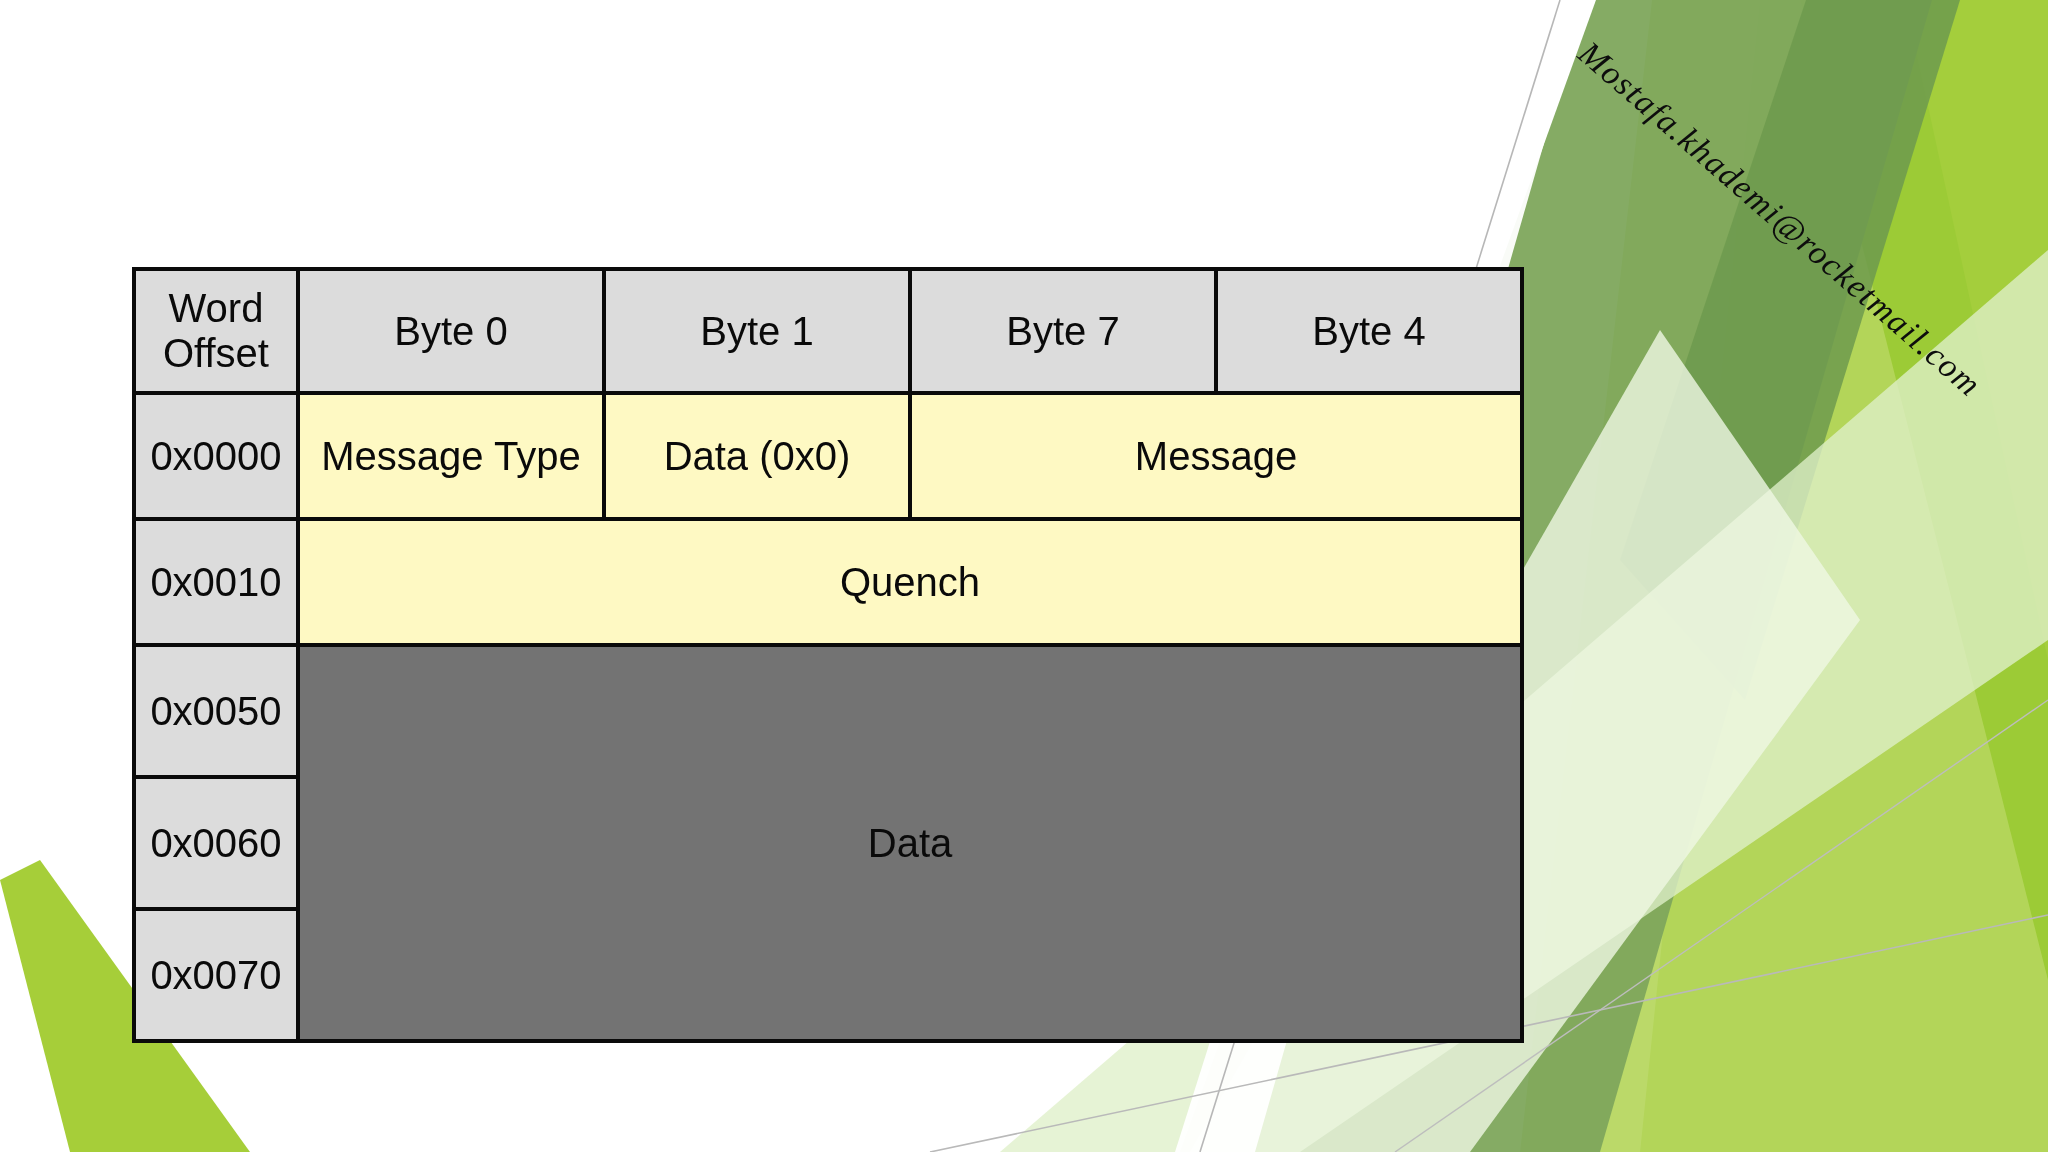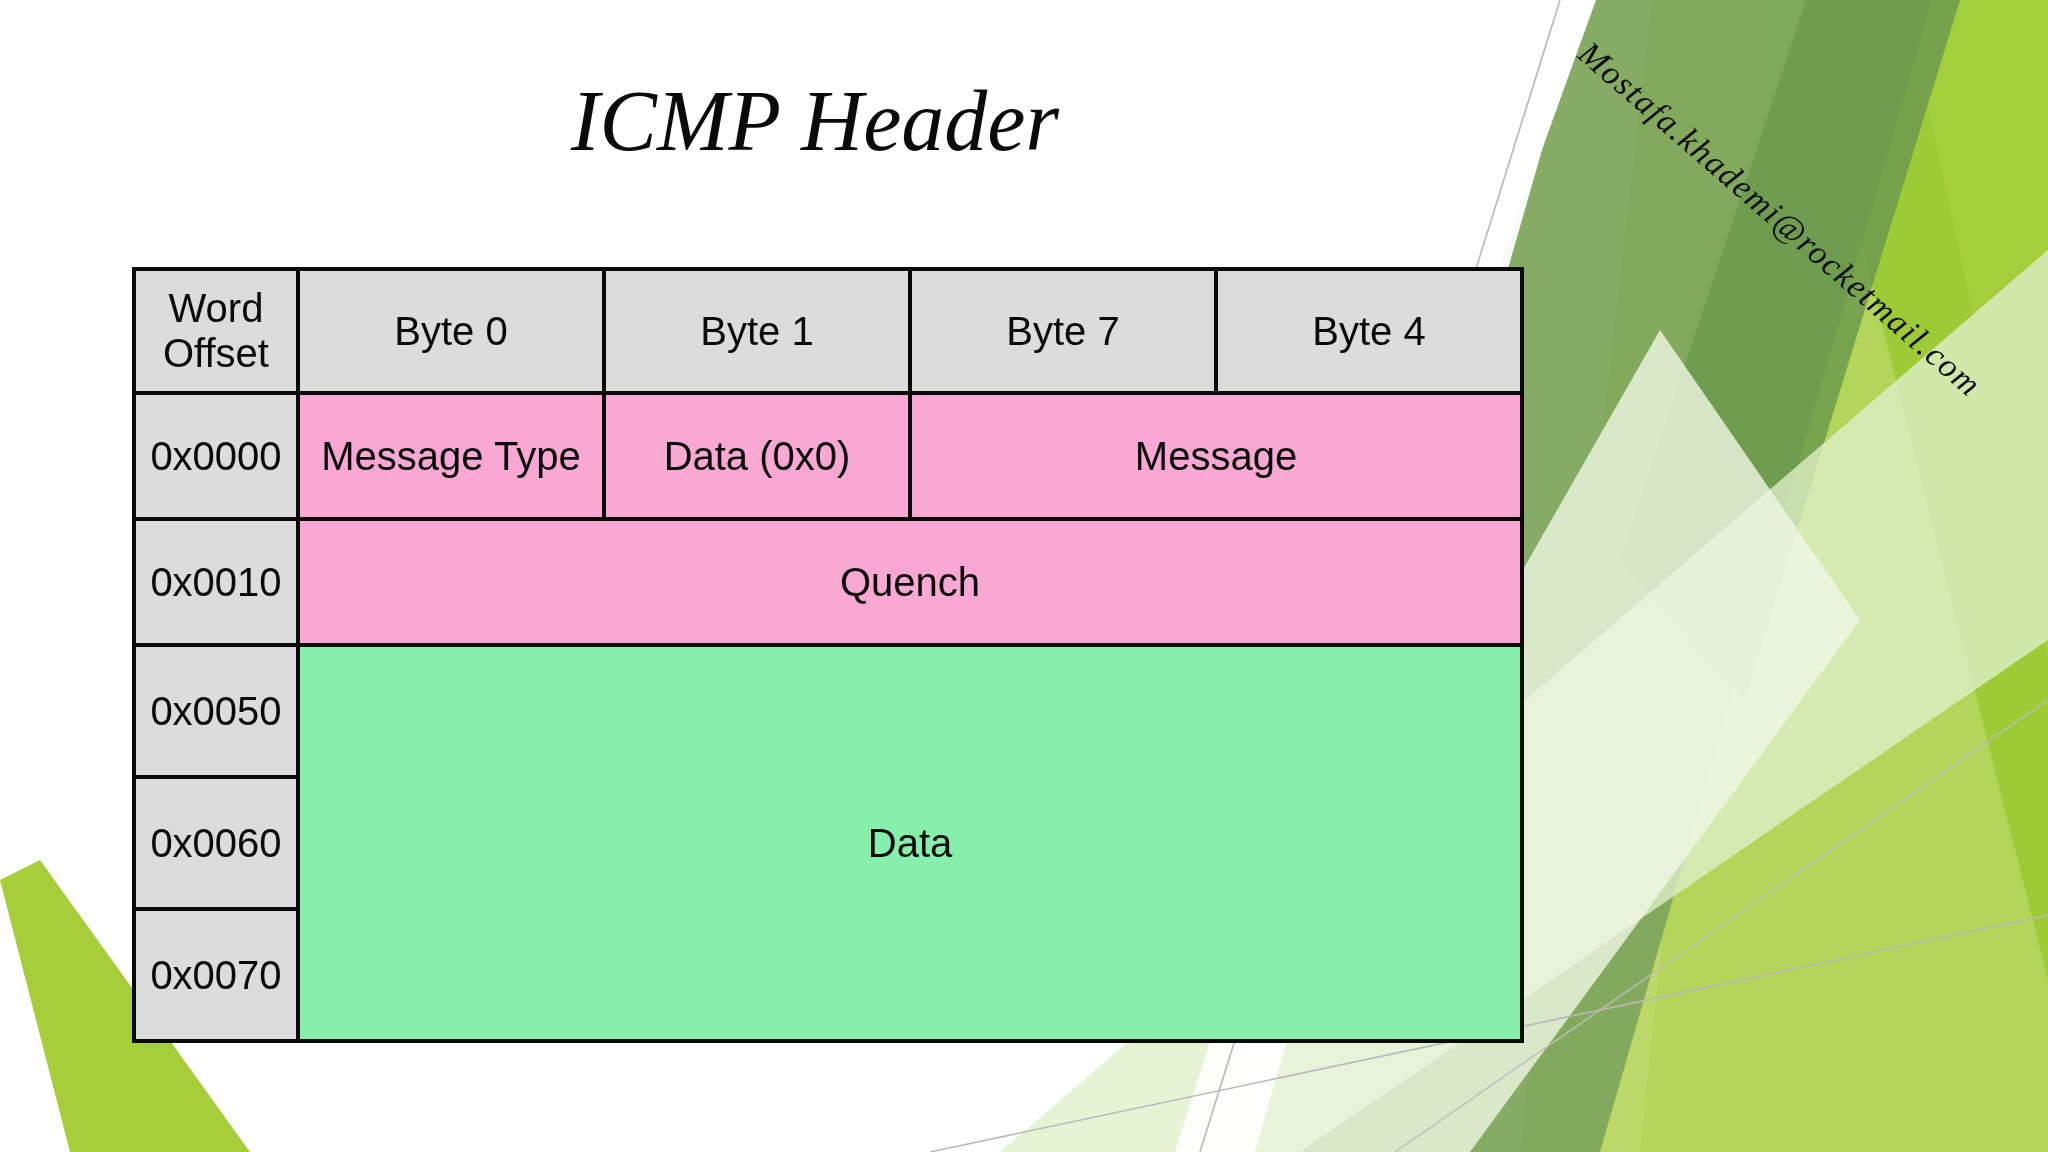--- a/index.html
+++ b/index.html
@@ -58,22 +58,22 @@
     font-size:40px;
     font-weight:400;
     color:#0a0a0a;
     padding:0;
     line-height:1.12;
   }
   .col-off{width:164px;}
   .col-byte{width:306px;}
 
   td.c-gray{background:#dcdcdc;}
-  td.c-green{background:#f9a8d4;}
-  td.c-orange{background:#86efac;}
+  td.c-green{background:#fef9c3;}
+  td.c-orange{background:#737373;}
 
   tr.r-head td{height:120px;font-size:40px;}
   tr.r-head td.c-off-head{font-size:38px;line-height:1.06;}
   tr.r-w0 td{height:122px;}
   tr.r-w1 td{height:122px;}
   tr.r-w2 td{height:128px;}
   tr.r-w3 td{height:128px;}
   tr.r-w4 td{height:128px;}
 </style>
 </head>
@@ -100,21 +100,20 @@
 
     <polygon points="1540,0 1585,0 1255,1152 1175,1152" fill="#ffffff" opacity="0.95"></polygon>
 
     <line x1="1560" y1="0" x2="1200" y2="1152" stroke="#b7b7b7" stroke-width="1.6"></line>
     <line x1="2048" y1="915" x2="930" y2="1152" stroke="#b9b9b9" stroke-width="1.6"></line>
     <line x1="2048" y1="700" x2="1395" y2="1152" stroke="#bdbdbd" stroke-width="1.4"></line>
   </svg>
 
   <div id="watermark">Mostafa.khademi@rocketmail.com</div>
 
-  <div id="page-title">ICMP Header</div>
 
   <table id="packet-table">
     <colgroup>
       <col class="col-off">
       <col class="col-byte">
       <col class="col-byte">
       <col class="col-byte">
       <col class="col-byte">
     </colgroup>
     <tbody>

